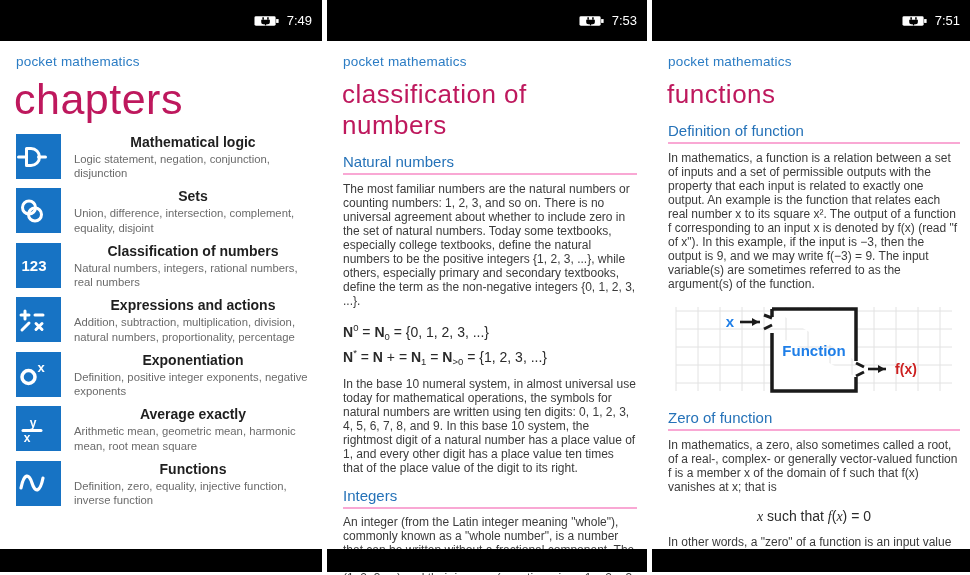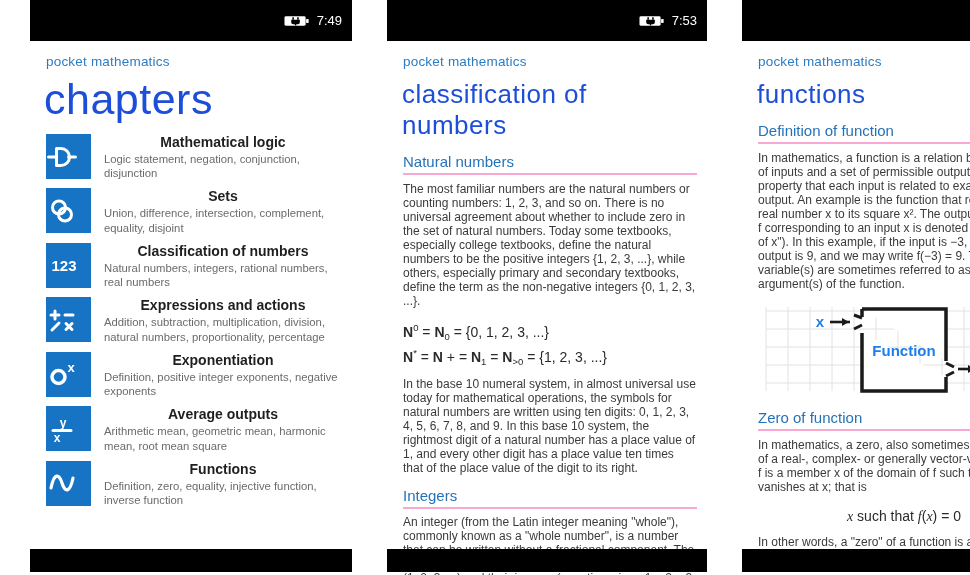--- a/index.html
+++ b/index.html
@@ -1,29 +1,29 @@
 <!DOCTYPE html>
 <html><head>
 <meta charset="utf-8">
 <style>
   * { margin:0; padding:0; box-sizing:border-box; }
   html,body { background:#fff; }
   body { width:970px; height:575px; font-family:"Liberation Sans", sans-serif; }
   .canvas { display:flex; gap:5px; width:970px; height:575px; background:#fff; }
-  .phone { position:relative; background:#fff; overflow:hidden; height:575px; flex:0 0 auto;margin-left:30px; }
+  .phone { position:relative; background:#fff; overflow:hidden; height:575px; flex:0 0 auto; }
   .phone1 { width:322px; } .phone2 { width:320px; } .phone3 { width:318px; }
 
   .statusbar { height:41px; background:#000; color:#fff; display:flex; justify-content:flex-end;
                align-items:center; gap:8px; padding-right:10px; font-size:13px; }
   .battery svg { display:block; }
   .bottombar { position:absolute; left:0; right:0; bottom:3px; height:23px; background:#000; z-index:5; }
 
   .content { padding:13px 10px 0 16px; }
   .app-title { color:#2b7cc4; font-size:13.5px; letter-spacing:0.2px; }
-  .big-title { color:#1d4ed8; font-weight:normal; letter-spacing:0.5px; }
+  .big-title { color:#be185d; font-weight:normal; letter-spacing:0.5px; }
   .phone1 .big-title { font-size:43px; margin:6px 0 10px -2px; }
   .phone2 .big-title, .phone3 .big-title { font-size:26px; margin:10px 0 6px -1px; }
 
   .section-h { color:#2572b8; font-size:15px; font-weight:normal; margin-top:12px; padding-bottom:3px;
                border-bottom:2px solid #f9a8d4; }
   .para { font-size:12px; line-height:1.17; color:#3b3b3b; margin-top:7px; }
   .para.clip { margin-top:6px; }
 
   .formula { font-size:14px; color:#2a2a2a; margin:12px 0 6px; line-height:1.6; }
   .formula b { font-weight:bold; }
@@ -133,21 +133,21 @@
 
         <div class="chapter">
           <div class="tile">
             <svg width="32" height="32" viewBox="0 0 32 32">
               <text x="17" y="13.5" text-anchor="middle" font-family="Liberation Sans, sans-serif" font-size="12" font-weight="bold" fill="#fff">y</text>
               <path d="M7 17.5h18" stroke="#fff" stroke-width="3" stroke-linecap="round"></path>
               <text x="11" y="29" text-anchor="middle" font-family="Liberation Sans, sans-serif" font-size="12" font-weight="bold" fill="#fff">x</text>
             </svg>
           </div>
           <div class="ch-text">
-            <div class="ch-title">Average outputs</div>
+            <div class="ch-title">Average exactly</div>
             <div class="ch-sub">Arithmetic mean, geometric mean, harmonic mean, root mean square</div>
           </div>
         </div>
 
         <div class="chapter">
           <div class="tile">
             <svg width="32" height="32" viewBox="0 0 32 32">
               <path d="M5 21 C 8 6, 13 6, 16 16 C 19 26, 24 26, 27 11" stroke="#fff" stroke-width="3.2" fill="none" stroke-linecap="round"></path>
             </svg>
           </div>

